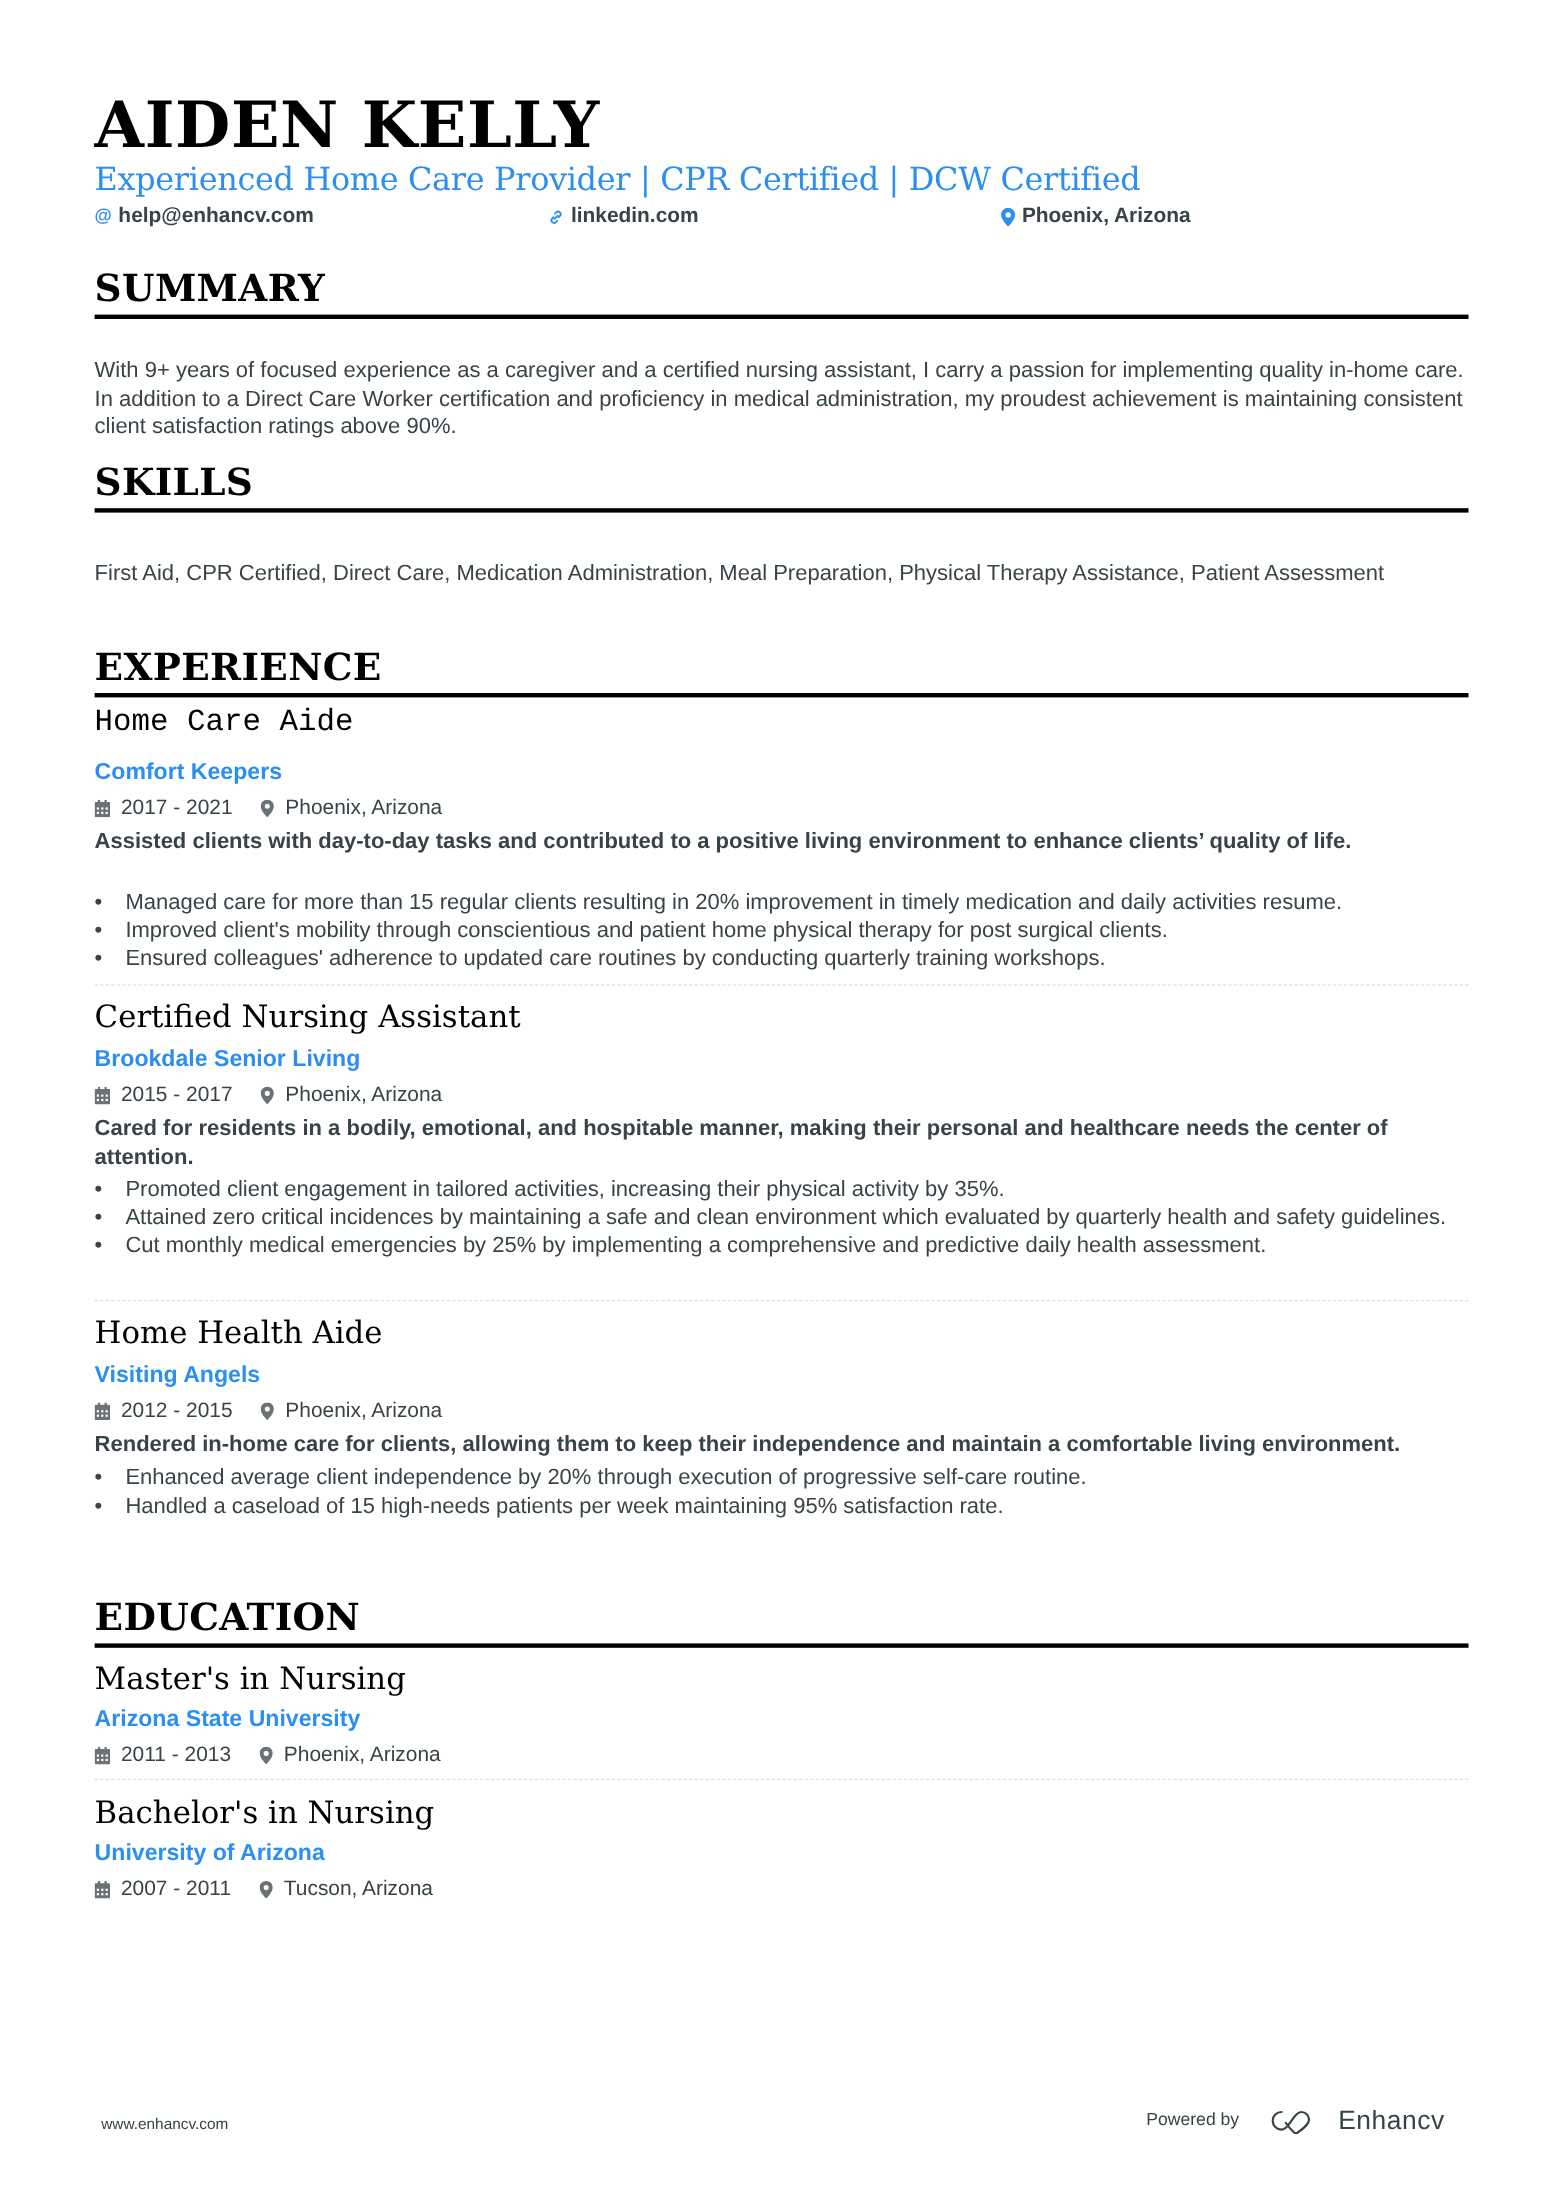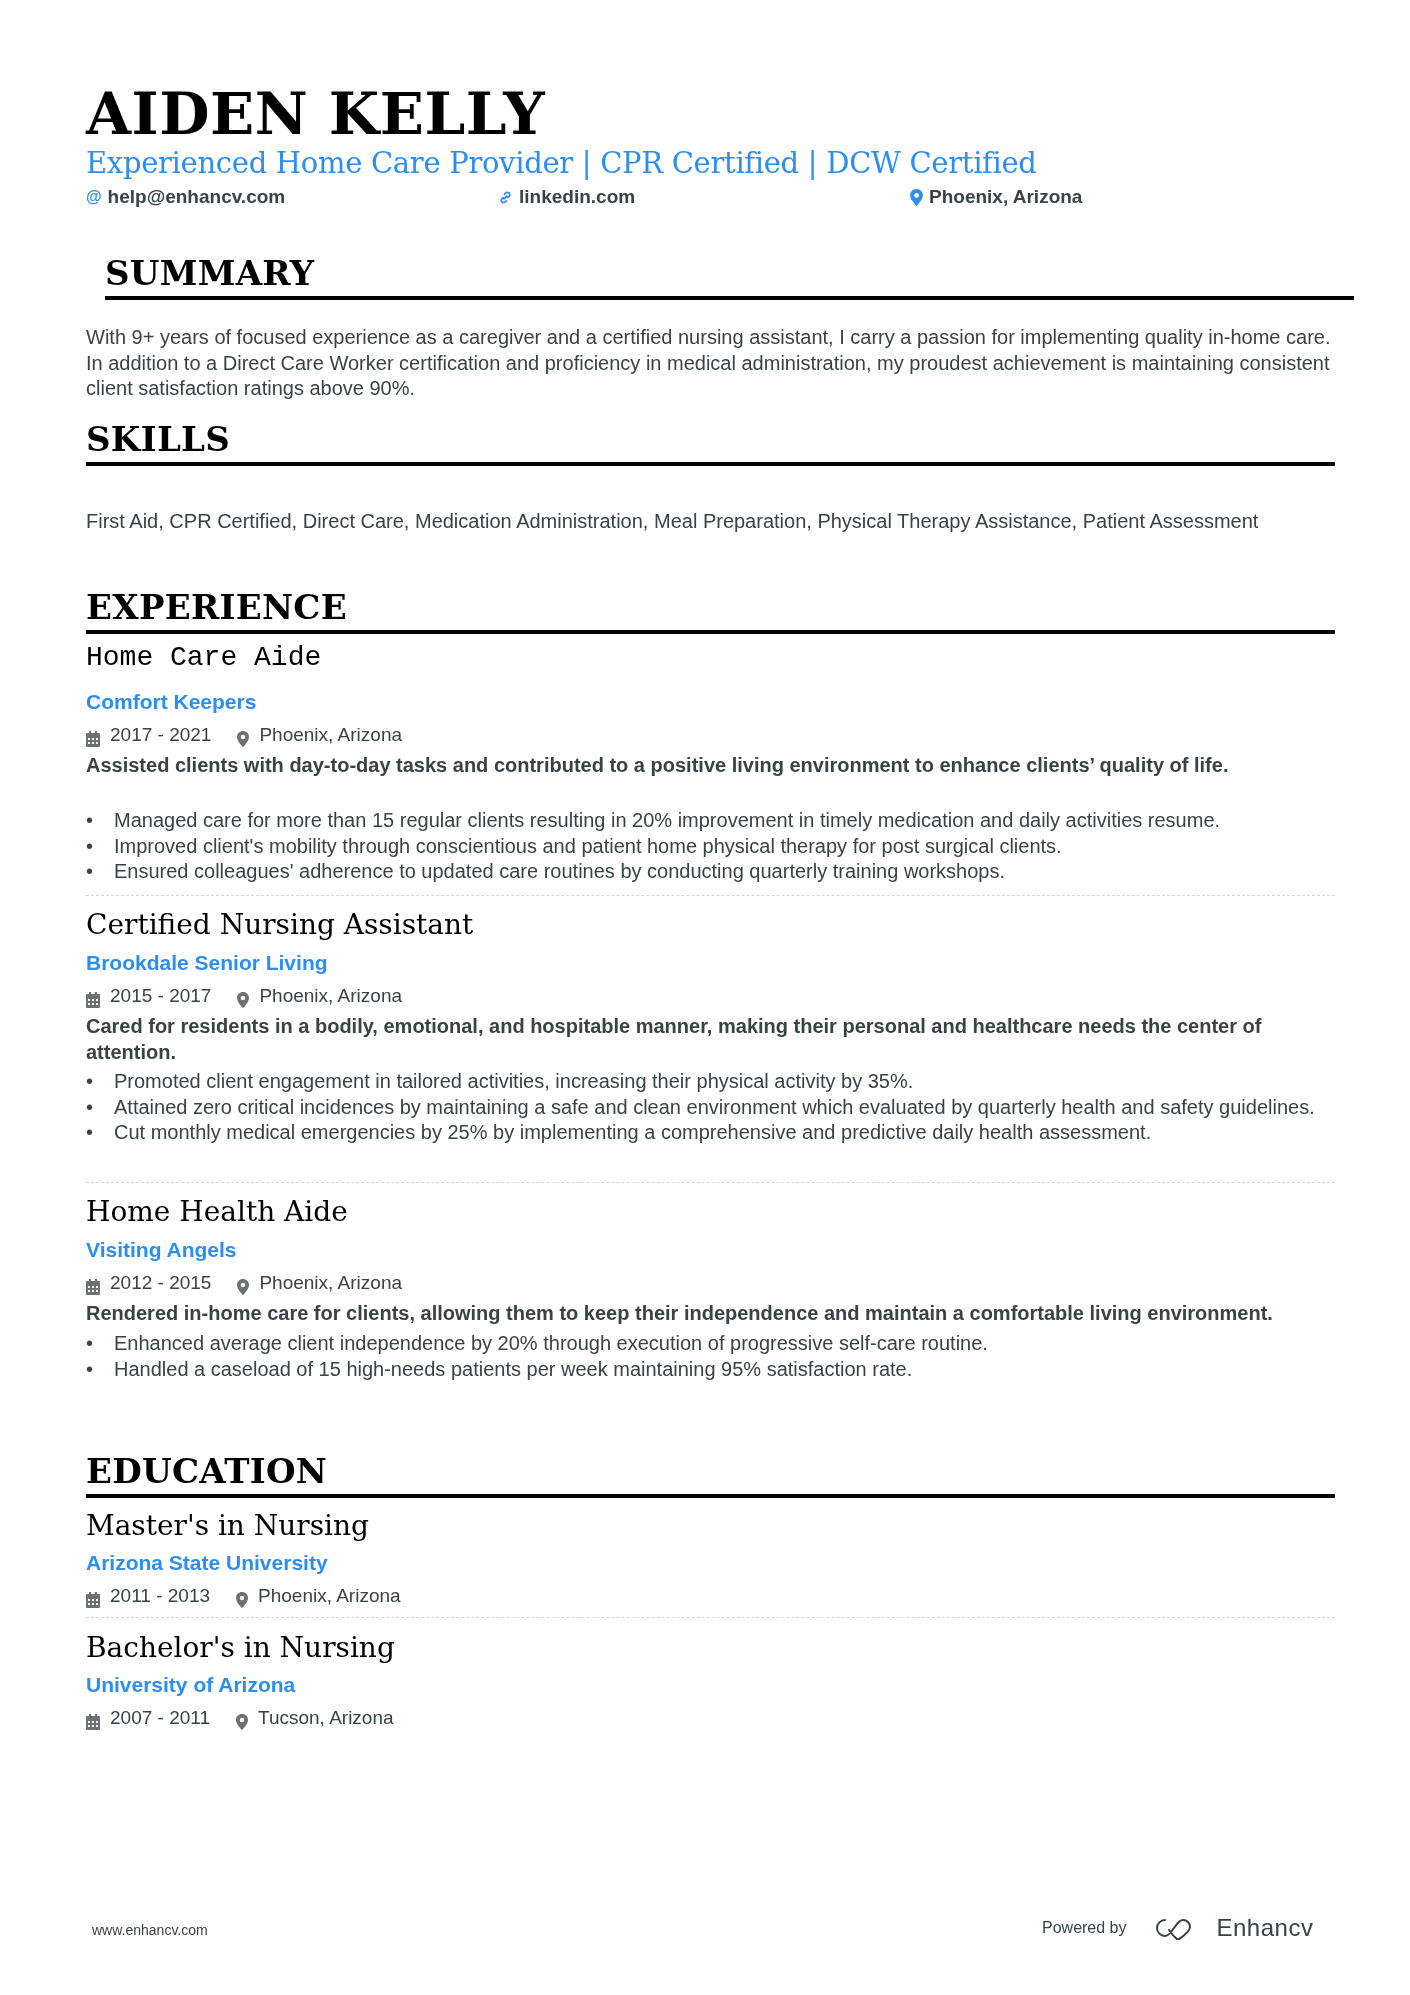--- a/index.html
+++ b/index.html
@@ -15,21 +15,21 @@
 
   .sec-head { position: absolute; left: 0; width: 1249px; }
   .sec-title { font-family: "DejaVu Serif", serif; font-weight: bold; font-size: 34px; color: #000; line-height: 42px; letter-spacing: 0.3px; }
   .sec-rule { height: 4px; background: #000; margin-top: 2px; }
 
   .para { position: absolute; left: 0; width: 1249px; font-size: 20px; line-height: 25.6px; color: #384347; margin-top: 24px; }
 
   .entry-title { position: absolute; left: 0; font-family: "DejaVu Serif", serif; font-size: 28px; color: #000; line-height: 36px; }
   .entry-org { position: absolute; left: 0; font-size: 21px; font-weight: bold; color: #2b8ef0; line-height: 28px; }
   .entry-meta { position: absolute; left: 0; display: flex; align-items: center; font-size: 19px; color: #384347; line-height: 24px; }
-  .entry-meta .m { display: inline-flex; align-items: flex-end; gap: 10px; margin-right: 26px; }
+  .entry-meta .m { display: inline-flex; align-items: center; gap: 10px; margin-right: 26px; }
   .entry-meta svg { fill: #6b7275; }
   .entry-desc { position: absolute; left: 0; width: 1249px; font-size: 20px; line-height: 25.6px; color: #384347; font-weight: bold; }
   .bullets { position: absolute; left: 0; width: 1249px; list-style: none; font-size: 20px; line-height: 25.6px; color: #384347; }
   .bullets li { position: relative; padding-left: 28px; }
   .bullets li::before { content: "•"; position: absolute; left: 0; top: 0; color: #384347; }
   .dash { position: absolute; left: 0; width: 1249px; border-top: 1.5px dashed #d4d6d8; }
 
   .footer-left { position: absolute; left: 92px; top: 1922px; font-size: 14px; color: #384347; }
   .footer-right { position: absolute; left: 1042px; top: 1914px; display: flex; align-items: center; gap: 24px; }
   .powered { font-size: 16px; color: #384347; }
@@ -59,21 +59,21 @@
     <div class="contact" style="left:824px;">
       <span class="ic">
         <svg width="13" height="17" viewBox="0 0 12 16">
             <path d="M6 0C2.7 0 0 2.6 0 5.9 0 10.3 6 16 6 16s6-5.7 6-10.1C12 2.6 9.3 0 6 0zm0 8.3A2.3 2.3 0 116 3.7a2.3 2.3 0 010 4.6z" fill="#2b8ef0"></path>
           </svg>
       </span>
       <span>Phoenix, Arizona</span>
     </div>
   </div>
 
-  <div class="sec-head" style="top:252px;margin-left:19px;">
+  <div class="sec-head" style="top:242px;">
     <div class="sec-title">SUMMARY</div>
     <div class="sec-rule"></div>
   </div>
   <div class="para" style="top:301px;">With 9+ years of focused experience as a caregiver and a certified nursing assistant, I carry a passion for implementing quality in-home care. In addition to a Direct Care Worker certification and proficiency in medical administration, my proudest achievement is maintaining consistent client satisfaction ratings above 90%.</div>
 
   <div class="sec-head" style="top:418px;">
     <div class="sec-title">SKILLS</div>
     <div class="sec-rule"></div>
   </div>
   <div class="para" style="top:485px;">First Aid, CPR Certified, Direct Care, Medication Administration, Meal Preparation, Physical Therapy Assistance, Patient Assessment</div>

